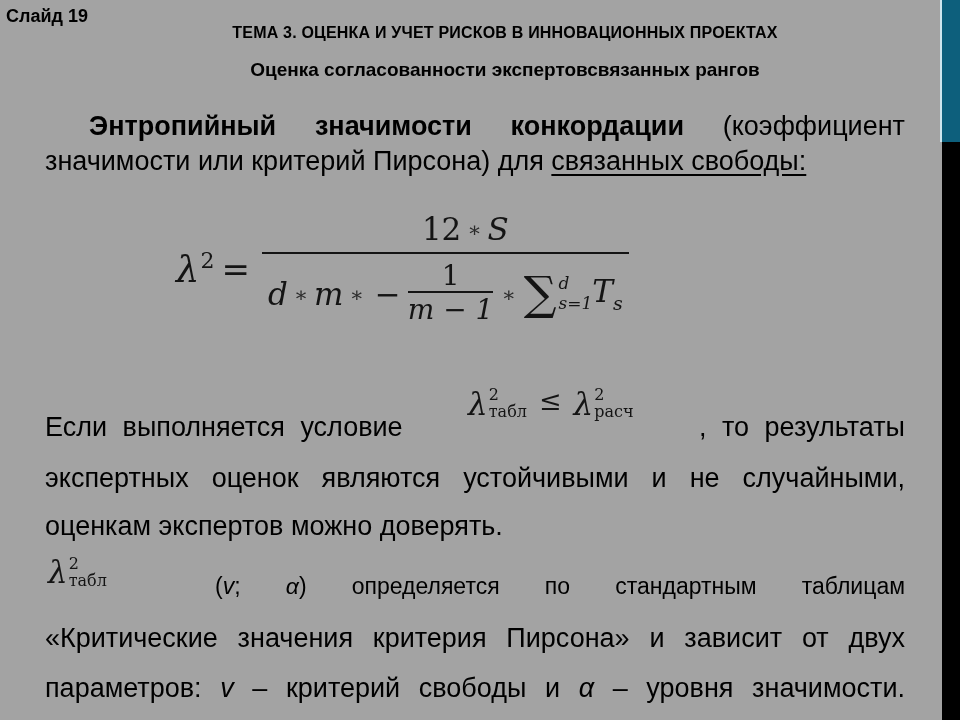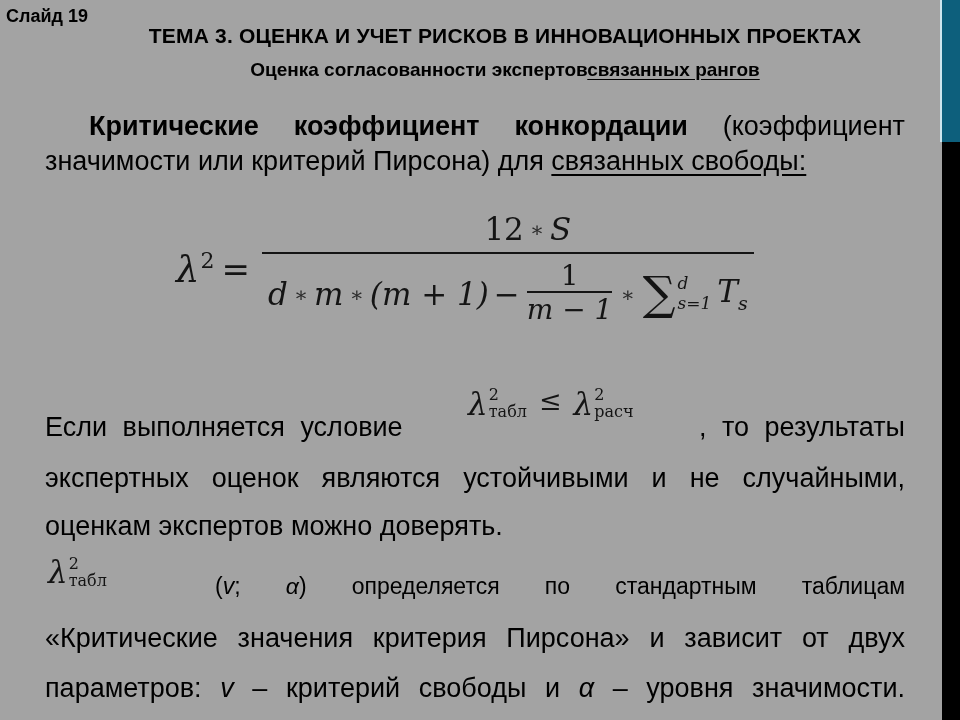--- a/index.html
+++ b/index.html
@@ -7,23 +7,23 @@
     width:960px; height:720px; overflow:hidden;
     background:#ffffff; color:#000;
     font-family:"Liberation Sans", sans-serif;
     -webkit-font-smoothing:antialiased;
   }
   .slide { position:relative; width:960px; height:720px; background:#a3a3a3; }
   .abs { position:absolute; }
 
   
   .slide-num { left:6px; top:6px; font-size:18px; font-weight:bold; white-space:nowrap; }
-  .title    { left:108px; right:58px; top:24px; text-align:center; font-weight:bold; font-size:21px; letter-spacing:0.2px; }
+  .title    { left:108px; right:58px; top:24px; text-align:center; font-weight:bold; font-size:16px; letter-spacing:0.2px; }
   .subtitle { left:108px; right:58px; top:59px; text-align:center; font-weight:bold; font-size:19px; }
-  .subtitle .u { text-decoration:underline; text-underline-offset:3px; }
+  .subtitle .u { text-underline-offset:3px; }
 
   
   .bline { left:45px; right:55px; font-size:27px; line-height:34px; color:#000; }
   .just  { text-align:justify; text-align-last:justify; }
   .p1l1  { top:109px; text-indent:44px; }
   .p1l2  { top:144px; }
   .p1l2 .u { text-decoration:underline; text-underline-offset:4px; }
   .b { font-weight:bold; }
 
   .p2l1 { top:410px; display:flex; justify-content:space-between; align-items:flex-start; }
@@ -50,21 +50,21 @@
   .frac .num { font-size:31px; padding-bottom:5px; display:flex; align-items:center;margin-left:40px; }
   .frac .den { border-top:2px solid #141414; padding:7px 6px 0 6px; display:flex; align-items:center; font-size:31px; }
   .star { font-size:21px; font-style:normal; padding:0 6px; position:relative; top:1px; color:#2a2a2a; }
   .gap { padding:0 5px; }
   .ifrac { display:inline-flex; flex-direction:column; align-items:center; margin:0 2px; }
   .ifrac .inum { font-size:28px; line-height:1.05; padding:0 14px 1px; }
   .ifrac .iden { border-top:2px solid #141414; font-size:28px; line-height:1.15; padding-top:1px; white-space:nowrap; }
   .sum { display:inline-flex; align-items:center; margin-left:2px; }
   .sigma { font-size:46px; line-height:0.9; font-style:normal; }
   .sum-scr { display:inline-flex; flex-direction:column; font-size:17px; line-height:1.15; margin-left:2px; font-style:italic; }
-  .term { font-size:31px; font-style:italic; margin-left:6px; }
+  .term { font-size:31px; font-style:italic; }
   .term .sub { font-size:19px; font-style:italic; vertical-align:-8px; }
 
   
   .lam-grp { display:inline-flex; align-items:center; white-space:nowrap; }
   .lam { font-size:31px; font-style:italic; line-height:1; }
   .lam-scr { display:inline-flex; flex-direction:column; align-items:flex-start; font-size:16px; line-height:1.05; margin-left:1px; }
   .lam-scr .t { font-style:normal; }
   .lam-scr .bt { font-style:normal; }
   .leq { font-size:27px; font-style:normal; margin:0 12px; align-self:center; position:relative; top:-3px; }
   .cond-formula { position:relative; top:-23px; display:inline-flex; align-items:center; }
@@ -77,38 +77,37 @@
 </style>
 </head>
 <body>
 
 <div class="slide">
 
   <div class="abs slide-num">Слайд 19</div>
   <div class="abs title">ТЕМА 3. ОЦЕНКА И УЧЕТ РИСКОВ В ИННОВАЦИОННЫХ ПРОЕКТАХ</div>
   <div class="abs subtitle"><span>Оценка согласованности экспертов</span><span class="u">связанных рангов</span></div>
 
-  <div class="abs bline just p1l1"><span class="b">Критические коэффициент конкордации</span><span> (коэффициент</span></div>
+  <div class="abs bline just p1l1"><span class="b">Энтропийный значимости конкордации</span><span> (коэффициент</span></div>
   <div class="abs bline p1l2"><span>значимости или критерий Пирсона) для </span><span class="u">связанных свободы:</span></div>
 
   <div class="abs formula-row math">
     <span class="f-lhs"><span>λ</span><span class="sup">2</span></span>
     <span class="f-eq">=</span>
     <span class="frac">
       <span class="num">
           <span class="up">12</span>
           <span class="star">∗</span>
           <span class="it">S</span>
         </span>
       <span class="den">
         <span class="it">d</span>
           <span class="star">∗</span>
           <span class="it">m</span>
           <span class="star">∗</span>
-          <span class="it">(m + 1)</span>
           <span class="up gap">−</span>
           <span class="ifrac">
             <span class="inum up">1</span>
             <span class="iden it">m − 1</span>
           </span>
           <span class="star">∗</span>
           <span class="sum">
             <span class="sigma">∑</span>
             <span class="sum-scr">
               <span>d</span>

